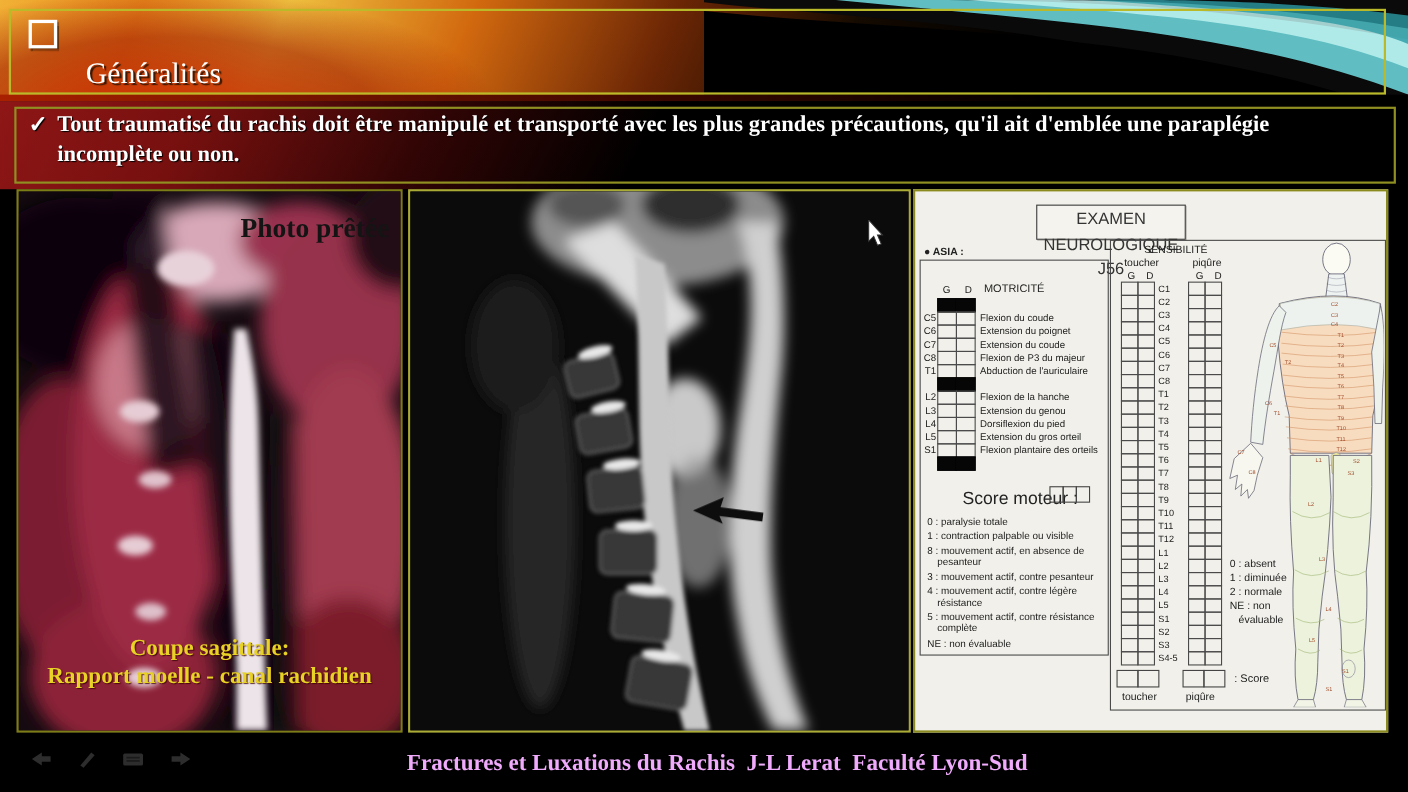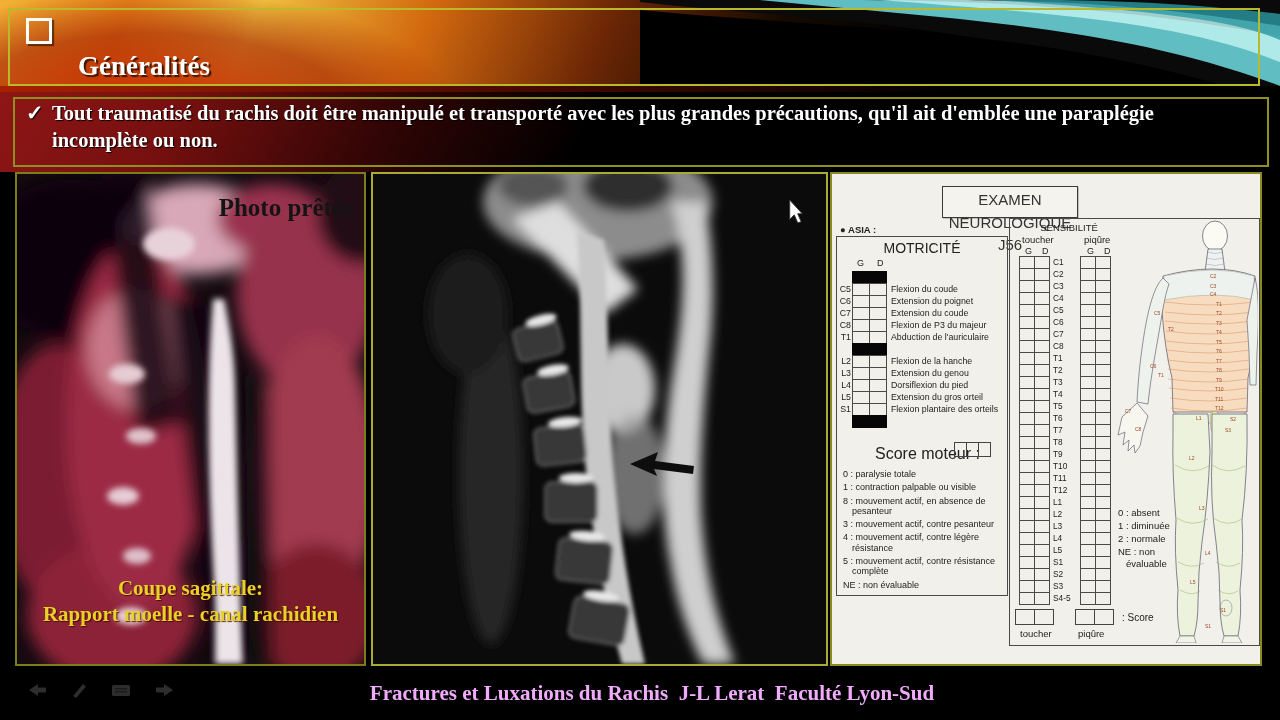--- a/index.html
+++ b/index.html
@@ -10,21 +10,21 @@
   .header{position:absolute;left:0;top:0;width:1280px;height:92px;
     background:
       radial-gradient(ellipse 420px 160px at 12% 115%, rgba(210,45,0,.95) 0%, rgba(160,25,0,.6) 45%, rgba(0,0,0,0) 72%),
       linear-gradient(113deg,#f2b236 0%,#e8881c 10%,#efc03f 20%,#d2690f 33%,#6b2605 47%,#140a00 60%,#000 72%);}
   .swoosh{position:absolute;right:0;top:0;width:640px;height:92px;}
   .title-box{position:absolute;left:8px;top:8px;width:1248px;height:74px;border:2px solid #b9b92a;}
   .chk-square{position:absolute;left:16px;top:8px;width:20px;height:20px;border:3px solid #fff;
       box-shadow:2px 2px 1px rgba(40,20,0,.6);}
   .title-l1{position:absolute;left:55px;top:6px;font-size:29px;font-weight:bold;color:#fff;
       text-shadow:2px 2px 1px rgba(30,15,0,.85);white-space:pre;}
-  .title-l2{position:absolute;left:68px;top:41px;font-size:27px;font-weight:bold;color:#fff;
+  .title-l2{position:absolute;left:68px;top:41px;font-size:27px;font-weight:normal;color:#fff;
       text-shadow:2px 2px 1px rgba(30,15,0,.85);}
   .header-strip{position:absolute;left:0;top:86px;width:1280px;height:6px;
       background:linear-gradient(to right,#a82000,#4a0a00 40%,#000 75%);}
 
   
   .bullet-bar{position:absolute;left:0;top:92px;width:1280px;height:80px;
       background:linear-gradient(118deg,#8e1616 0%,#76100f 14%,#330505 30%,#000 46%);}
   .bullet-border{position:absolute;left:13px;top:5px;width:1252px;height:66px;border:2px solid #8f8f22;}
   .bullet-check{position:absolute;left:26px;top:9px;font-size:21px;font-weight:bold;color:#fff;
       text-shadow:1px 1px 1px #000;}
@@ -44,21 +44,21 @@
   .photo-cap{position:absolute;left:0;width:100%;text-align:center;font-weight:bold;font-size:21px;
       color:#e8d225;font-family:"Liberation Serif", serif;text-shadow:1px 1px 1px rgba(60,0,0,.8);}
   .cap1{top:402px;} .cap2{top:428px;}
 
   
   .exam-box{position:absolute;left:110px;top:12px;width:136px;height:32px;border:1.5px solid #3a3a3a;
       text-align:center;font-size:15px;line-height:1.5;padding-top:2px;box-sizing:border-box;
       background:#f4f3ed;box-shadow:1px 1px 0 rgba(0,0,0,.2);}
   .asia{position:absolute;left:8px;top:50px;font-size:9.5px;font-weight:bold;color:#222;}
   .mot-box{position:absolute;left:4px;top:62px;width:170px;height:358px;border:1px solid #4a4a4a;}
-  .mot-title{position:absolute;left:0;top:3px;width:100%;text-align:center;font-size:14px;color:#222;}
+  .mot-title{position:absolute;left:0;top:20px;width:100%;text-align:center;font-size:10px;color:#222;}
   .gd{position:absolute;font-size:9px;color:#222;}
   .rows-abs{position:absolute;}
   .frow{display:flex;align-items:stretch;}
   .mrow{height:13px;margin-top:-1px;}
   .mrow:first-child{margin-top:0;}
   .lvl{width:14px;text-align:right;font-size:8.8px;line-height:13px;color:#222;}
   .cell{width:18px;border:1px solid #4a4a4a;margin-left:-1px;box-sizing:border-box;}
   .cell.c1st{margin-left:1px;}
   .cell.filled{background:#060606;border-color:#060606;}
   .muscle{margin-left:4px;font-size:8.8px;line-height:13px;white-space:nowrap;color:#222;}

